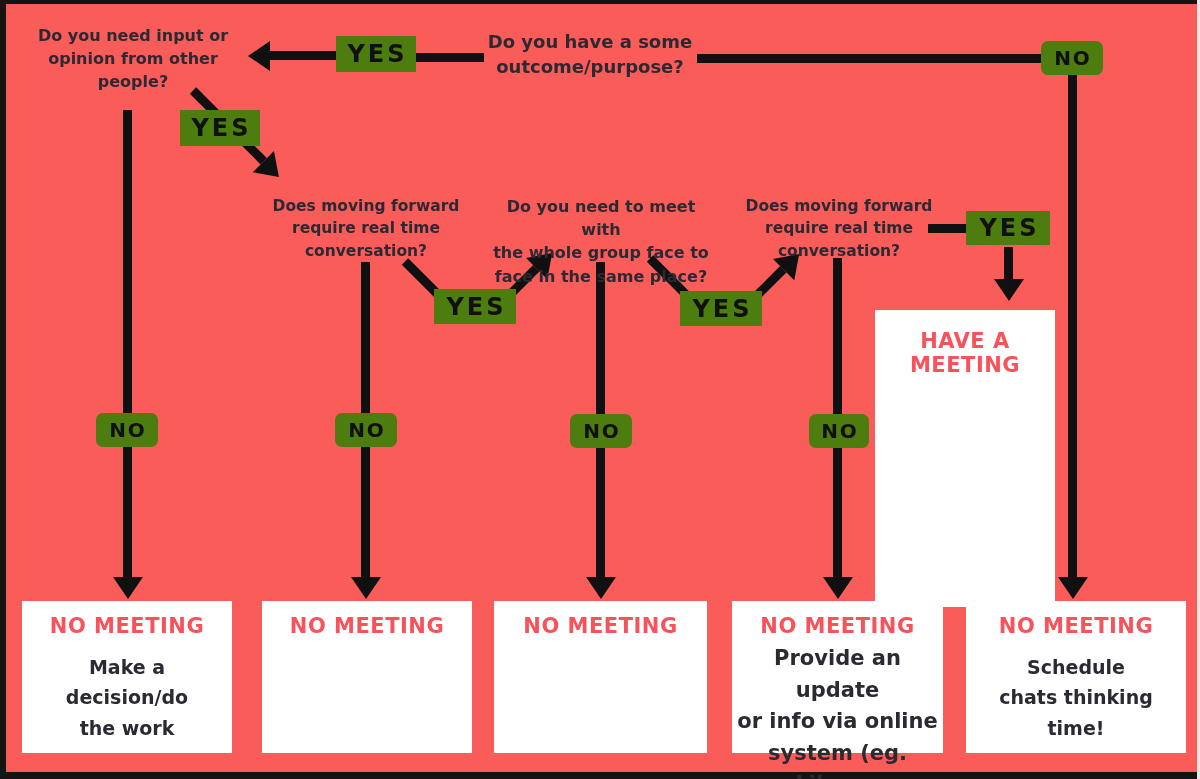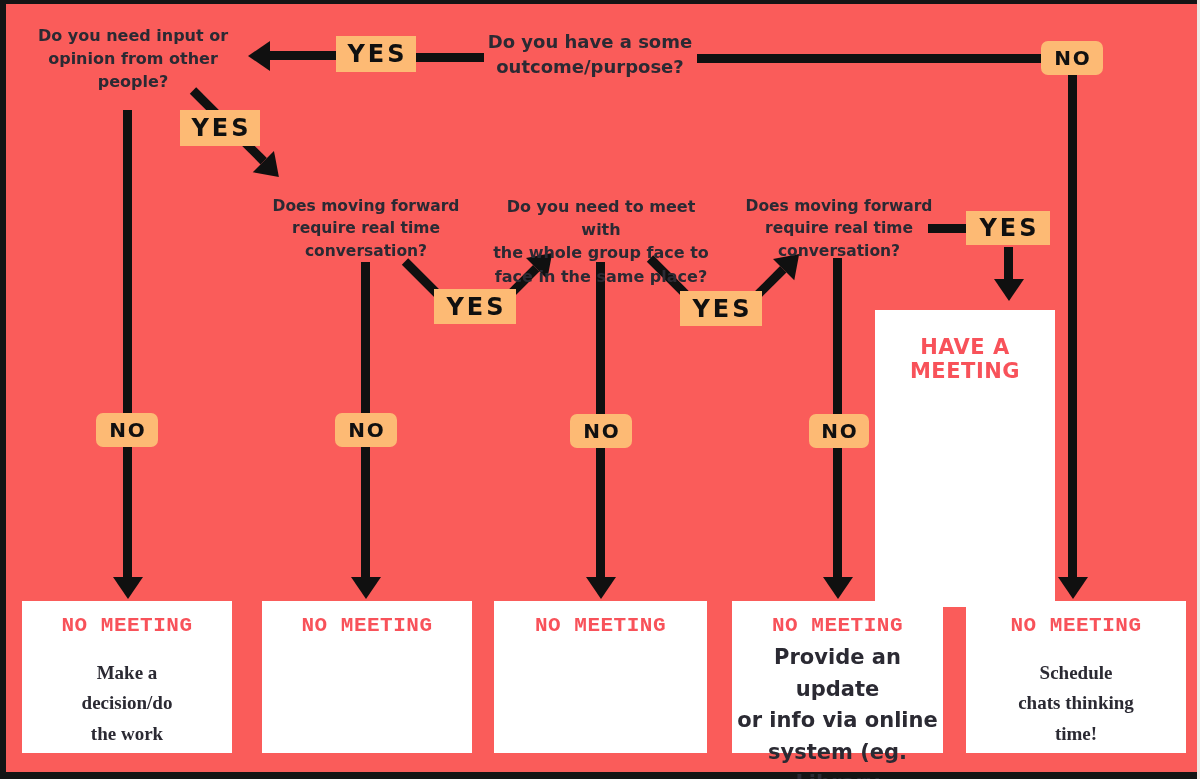--- a/index.html
+++ b/index.html
@@ -32,21 +32,21 @@
   .rm45{transform:rotate(-45deg);}
   
   .head-w::before{content:"";position:absolute;left:-22px;top:50%;transform:translateY(-50%);
     width:0;height:0;border:15px solid transparent;border-left:0;border-right:22px solid var(--line);}
   .head-e::after{content:"";position:absolute;right:-22px;top:50%;transform:translateY(-50%);
     width:0;height:0;border:15px solid transparent;border-right:0;border-left:22px solid var(--line);}
   .head-s::after{content:"";position:absolute;bottom:-21px;left:50%;transform:translateX(-50%);
     width:0;height:0;border:15px solid transparent;border-bottom:0;border-top:22px solid var(--line);}
 
   
-  .tag{position:absolute;background:#fdba74;color:#101010;display:flex;align-items:center;justify-content:center;
+  .tag{position:absolute;background:#4d7c0f;color:#101010;display:flex;align-items:center;justify-content:center;
     font-weight:800;z-index:3;}
   .tag-yes{font-size:24px;letter-spacing:3px;text-indent:3px;}
   .tag-no{font-size:20px;letter-spacing:2px;text-indent:2px;border-radius:7px;}
   .yes-topleft{left:336px;top:36px;width:80px;height:36px;}
   .yes-diag{left:180px;top:110px;width:80px;height:36px;}
   .yes-v1{left:434px;top:289px;width:82px;height:35px;}
   .yes-v2{left:680px;top:291px;width:82px;height:35px;}
   .yes-right{left:966px;top:211px;width:84px;height:34px;}
   .no-top{left:1041px;top:41px;width:62px;height:34px;}
   .no-1{left:96px;top:413px;width:62px;height:34px;}
@@ -60,31 +60,31 @@
   .q1{left:28px;top:24px;width:210px;font-size:16px;}
   .q2{left:478px;top:29px;width:224px;font-size:18px;line-height:1.4;}
   .q3{left:259px;top:195px;width:214px;font-size:15.5px;}
   .q4{left:489px;top:195px;width:224px;font-size:16px;}
   .q5{left:741px;top:195px;width:196px;font-size:15.5px;}
 
   
   .card{position:absolute;background:#ffffff;z-index:2;text-align:center;box-sizing:border-box;}
   .card-title{color:var(--accent);font-weight:800;white-space:pre-line;}
   .card-body{color:var(--dark);font-weight:700;white-space:pre-line;}
-  .meeting{left:875px;top:310px;width:180px;height:297px;padding-top:25px;}
+  .meeting{left:875px;top:310px;width:180px;height:297px;padding-top:19px;}
   .meeting .card-title{font-size:21px;line-height:1.15;letter-spacing:0.5px;}
   .meeting .card-body{font-size:15.5px;line-height:1.42;margin-top:13px;}
   .outcome{top:601px;height:152px;padding-top:13px;}
-  .outcome .card-title{font-size:21px;letter-spacing:0.5px;font-family:Liberation Mono, monospace;}
+  .outcome .card-title{font-size:21px;letter-spacing:0.5px;}
   .o1{left:22px;width:210px;}
   .o2{left:262px;width:210px;}
   .o3{left:494px;width:213px;}
   .o4{left:732px;width:211px;}
   .o5{left:966px;width:220px;}
-  .o1 .card-body,.o2 .card-body,.o5 .card-body{font-size:19px;line-height:1.6;margin-top:21px;font-family:Liberation Serif, serif;}
+  .o1 .card-body,.o2 .card-body,.o5 .card-body{font-size:19px;line-height:1.6;margin-top:14px;}
   .o3 .card-body{font-size:17px;line-height:1.55;margin-top:6px;}
   .o4 .card-body{font-size:21px;line-height:1.5;margin-top:5px;}
 
   
   .ln-yes-to-q1{left:270px;top:51px;width:66px;}
   .ln-q2-to-yes{left:416px;top:53px;width:68px;}
   .ln-q2-to-no{left:697px;top:54px;width:344px;}
   .ln-no-down-right{left:1068px;top:74px;height:504px;}
   .ln-q1-diag{left:193px;top:86px;width:100px;}
   .ln-v1-left{left:405px;top:257px;width:52px;}

